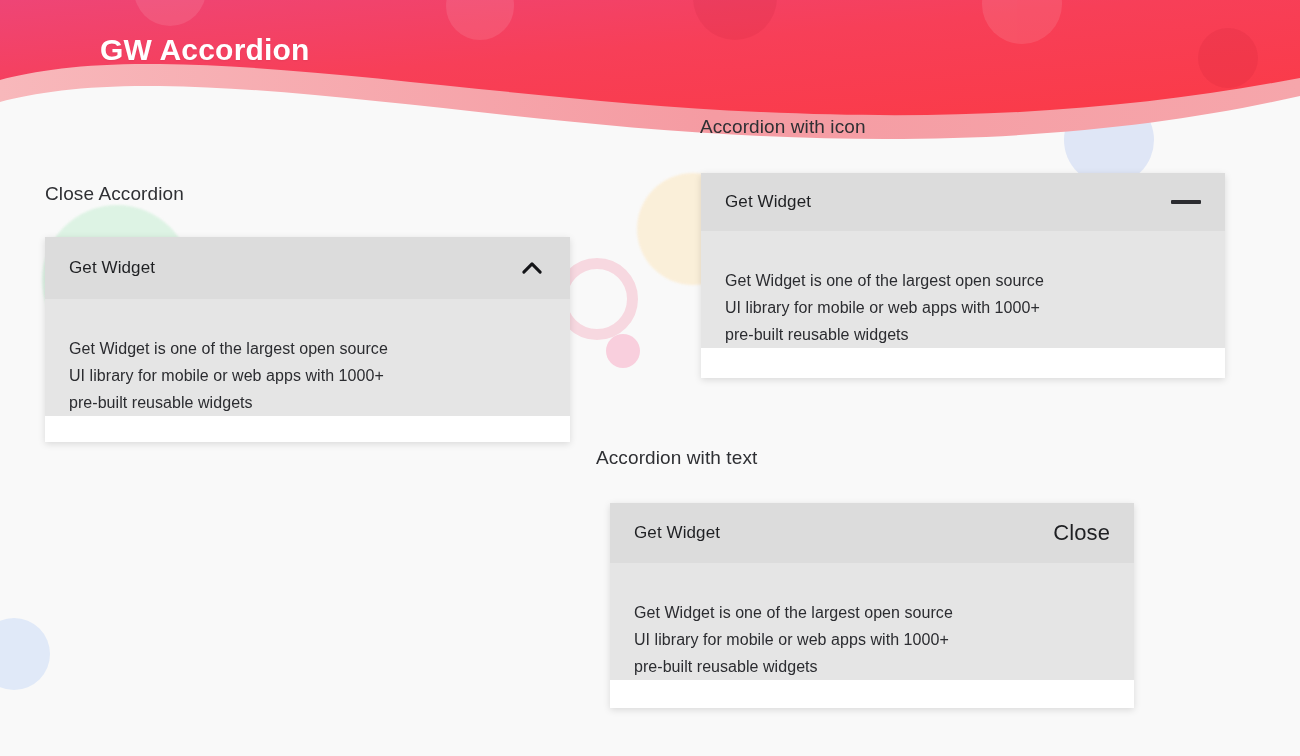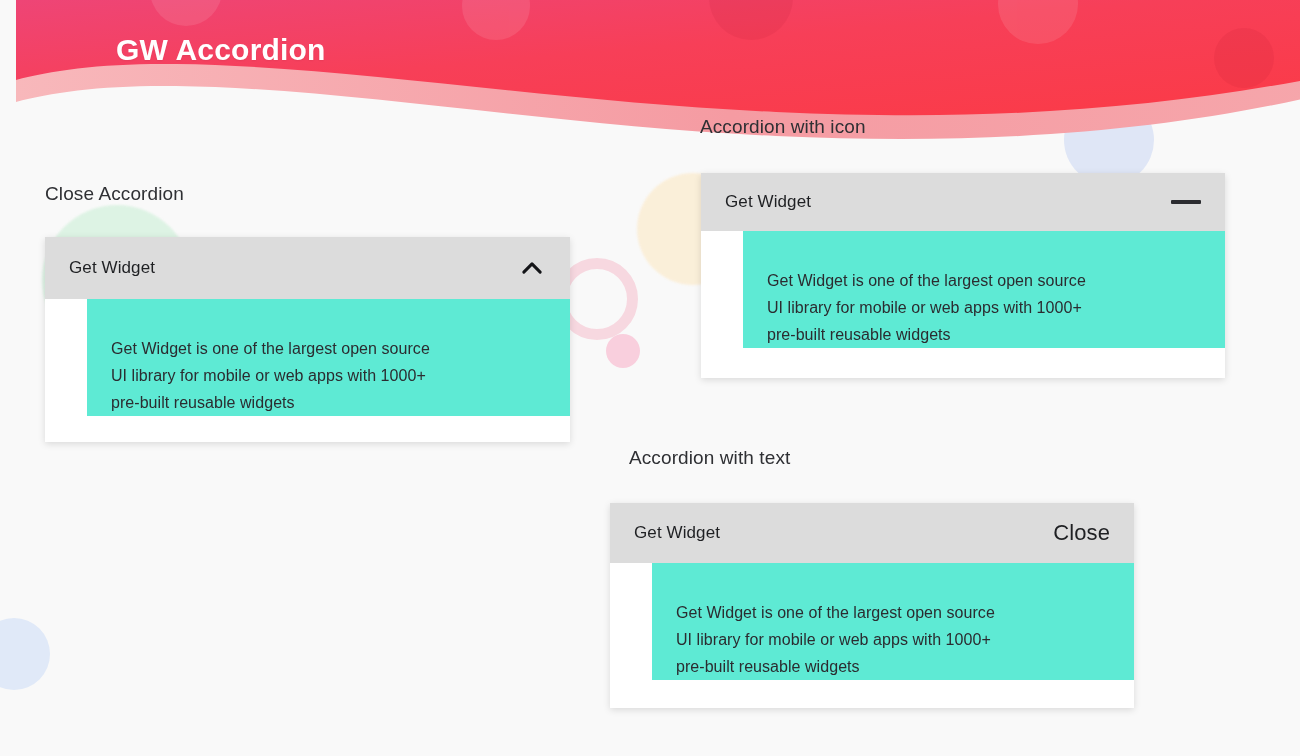--- a/index.html
+++ b/index.html
@@ -14,54 +14,54 @@
   
   .blob { position:absolute; border-radius:50%; pointer-events:none; }
   .blob-green  { left:42px;  top:205px; width:150px; height:150px; background:#d9f2e1; opacity:.85; filter:blur(1px); }
   .blob-cream  { left:637px; top:173px; width:112px; height:112px; background:#fbeed6; opacity:.9;  filter:blur(1px); }
   .blob-ring   { left:556px; top:258px; width:82px;  height:82px;  border:11px solid #f7d3dc; background:transparent; opacity:.85; filter:blur(.5px); }
   .blob-pinkdot{ left:606px; top:334px; width:34px;  height:34px;  background:#f9cfdd; filter:blur(.4px); }
   .blob-blue-tr{ left:1064px;top:95px;  width:90px;  height:90px;  background:#dfe6f6; filter:blur(.4px); }
   .blob-blue-bl{ left:-22px; top:618px; width:72px;  height:72px;  background:#e0e9f8; filter:blur(.4px); }
 
   
-  .header-wave { position:absolute; left:16px; top:0; width:1112px; height:160px; }
+  .header-wave { position:absolute; left:0; top:0; width:1112px; height:160px; }
   .header-wave svg { display:block; width:1300px; height:160px; }
   .app-title {
     position:absolute; left:100px; top:32px;
     font-size:30px; font-weight:700; color:#ffffff;
     letter-spacing:.2px; line-height:1.2;
     text-shadow:0 1px 2px rgba(0,0,0,.06);
   }
 
   
   .section-title {
     position:absolute;
     font-size:19px; font-weight:400; color:#2f3034;
     letter-spacing:.1px;
   }
   #t-basic { left:45px;  top:183px; }
   #t-icon  { left:700px; top:116px; }
-  #t-text  { left:629px; top:447px; }
+  #t-text  { left:596px; top:447px; }
 
   
   .accordion {
     position:absolute;
     background:#ffffff;
     box-shadow:0 2px 7px rgba(0,0,0,.13);
     overflow:hidden;
   }
   .acc-header {
     background:#dcdcdc;
     display:flex; align-items:center; justify-content:space-between;
     padding:0 24px;
   }
   .acc-title { font-size:17px; color:#1f2023; font-weight:400; letter-spacing:.1px;text-align:right; }
   .acc-action-text { font-size:22px; color:#1f2023; font-weight:400; letter-spacing:.1px; }
-  .acc-body { background:#5eead4; padding:36px 24px 0 24px;margin-left:42px; }
+  .acc-body { background:#e5e5e5; padding:36px 24px 0 24px; }
   .acc-body p {
     font-size:16px; color:#2b2c30; line-height:27px; font-weight:400; letter-spacing:.05px;
   }
 
   
   #acc-basic { left:45px; top:237px; width:525px; height:205px; }
   #acc-basic .acc-header { height:62px; }
   
   #acc-icon { left:701px; top:173px; width:524px; height:205px; }
   #acc-icon .acc-header { height:58px; }

